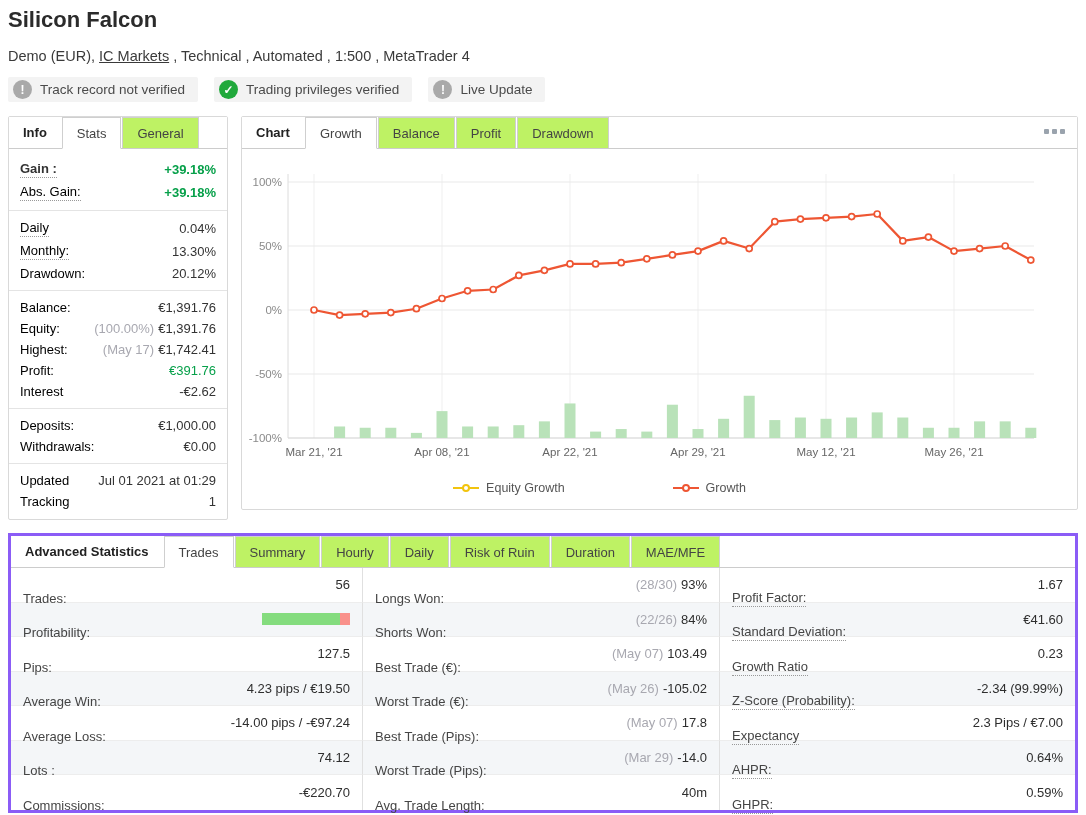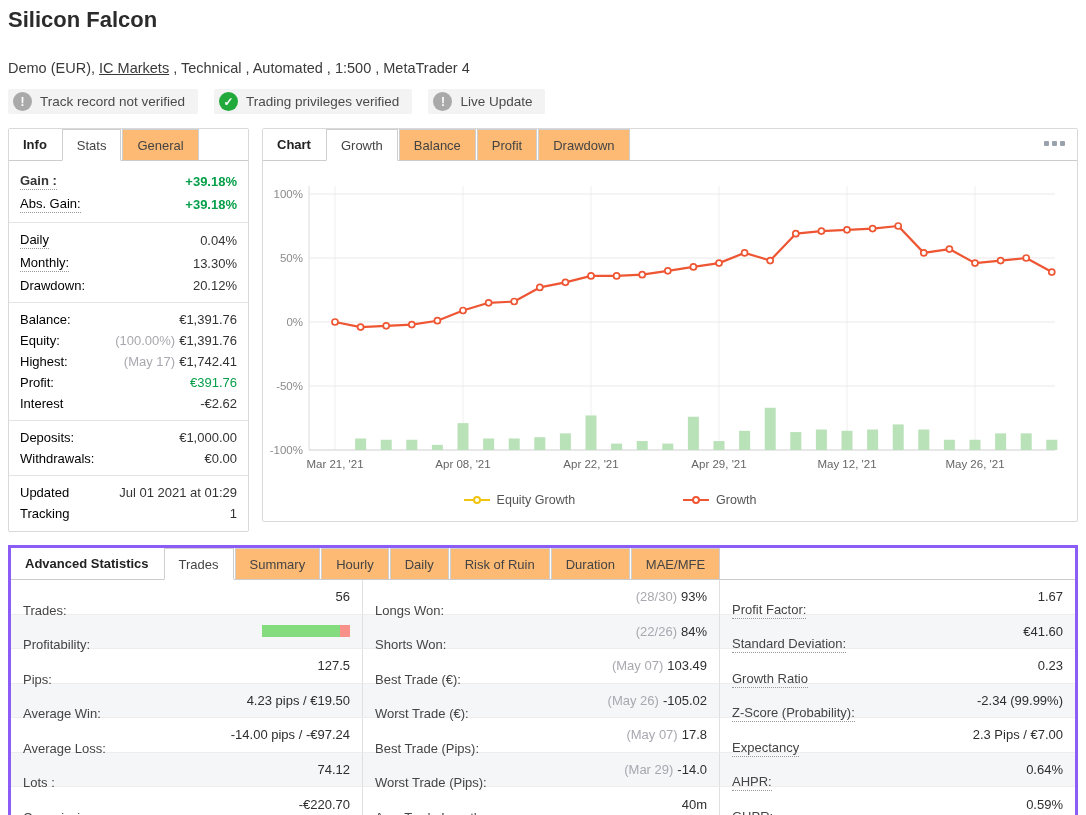--- a/index.html
+++ b/index.html
@@ -4,38 +4,38 @@
 <style>
   * { box-sizing: border-box; }
   html,body { margin:0; padding:0; }
   body {
     width:1086px; height:815px; overflow:hidden;
     font-family:"Liberation Sans", sans-serif;
     background:#fff; color:#333;
   }
   .header { padding:5px 8px 0 8px; }
   .title { font-size:22px; font-weight:700; color:#2b2b2b; margin:2px 0 0 0; }
-  .subtitle { margin-top:27px; font-size:14.5px; color:#3a3a3a; }
+  .subtitle { margin-top:15px; font-size:14.5px; color:#3a3a3a; }
   .subtitle a { color:#3a3a3a; text-decoration:underline; cursor:pointer; }
   .badges { display:flex; gap:16px; margin-top:13px; }
   .badge { display:flex; align-items:center; gap:8px; background:#f3f3f3;
            padding:3px 13px 3px 5px; font-size:13.5px; color:#4a4a4a; border-radius:2px; }
   .bicon { width:19px; height:19px; min-width:19px; border-radius:50%; color:#fff;
            display:flex; align-items:center; justify-content:center;
            font-size:12px; font-weight:700; }
 
   .main-row { display:flex; gap:13px; padding:14px 8px 0 8px; align-items:flex-start; }
   .panel { border:1px solid #d9d9d9; border-radius:2px; background:#fff; }
-  .info-panel { width:241px; }
+  .info-panel { width:220px; }
   .chart-panel { flex:1; position:relative; }
 
   .tabs { display:flex; align-items:stretch; background:#fff;
           border-bottom:1px solid #ccc; height:32px; position:relative; }
   .tab { display:flex; align-items:center; padding:0 14px; font-size:13px; color:#444;
-         background:#fdba74; border:1px solid #cfcfcf; border-bottom:none;
+         background:#bef264; border:1px solid #cfcfcf; border-bottom:none;
          margin-right:1px; cursor:pointer; white-space:nowrap; }
   .tab.label { background:transparent; border:none; font-weight:700; color:#222; cursor:default; }
   .tab.active { background:#fff; border:1px solid #cfcfcf; border-bottom:1px solid #fff;
                 margin-bottom:-1px; z-index:2; }
   .more { position:absolute; right:12px; top:12px; display:flex; gap:3px; cursor:pointer; }
   .more i { width:5px; height:5px; background:#9aa3ad; border-radius:1px; display:block; }
 
   .stats { padding:9px 0 7px 0; }
   .srow { display:flex; justify-content:space-between; align-items:center;
           padding:3px 11px; font-size:13px; line-height:15px; }

